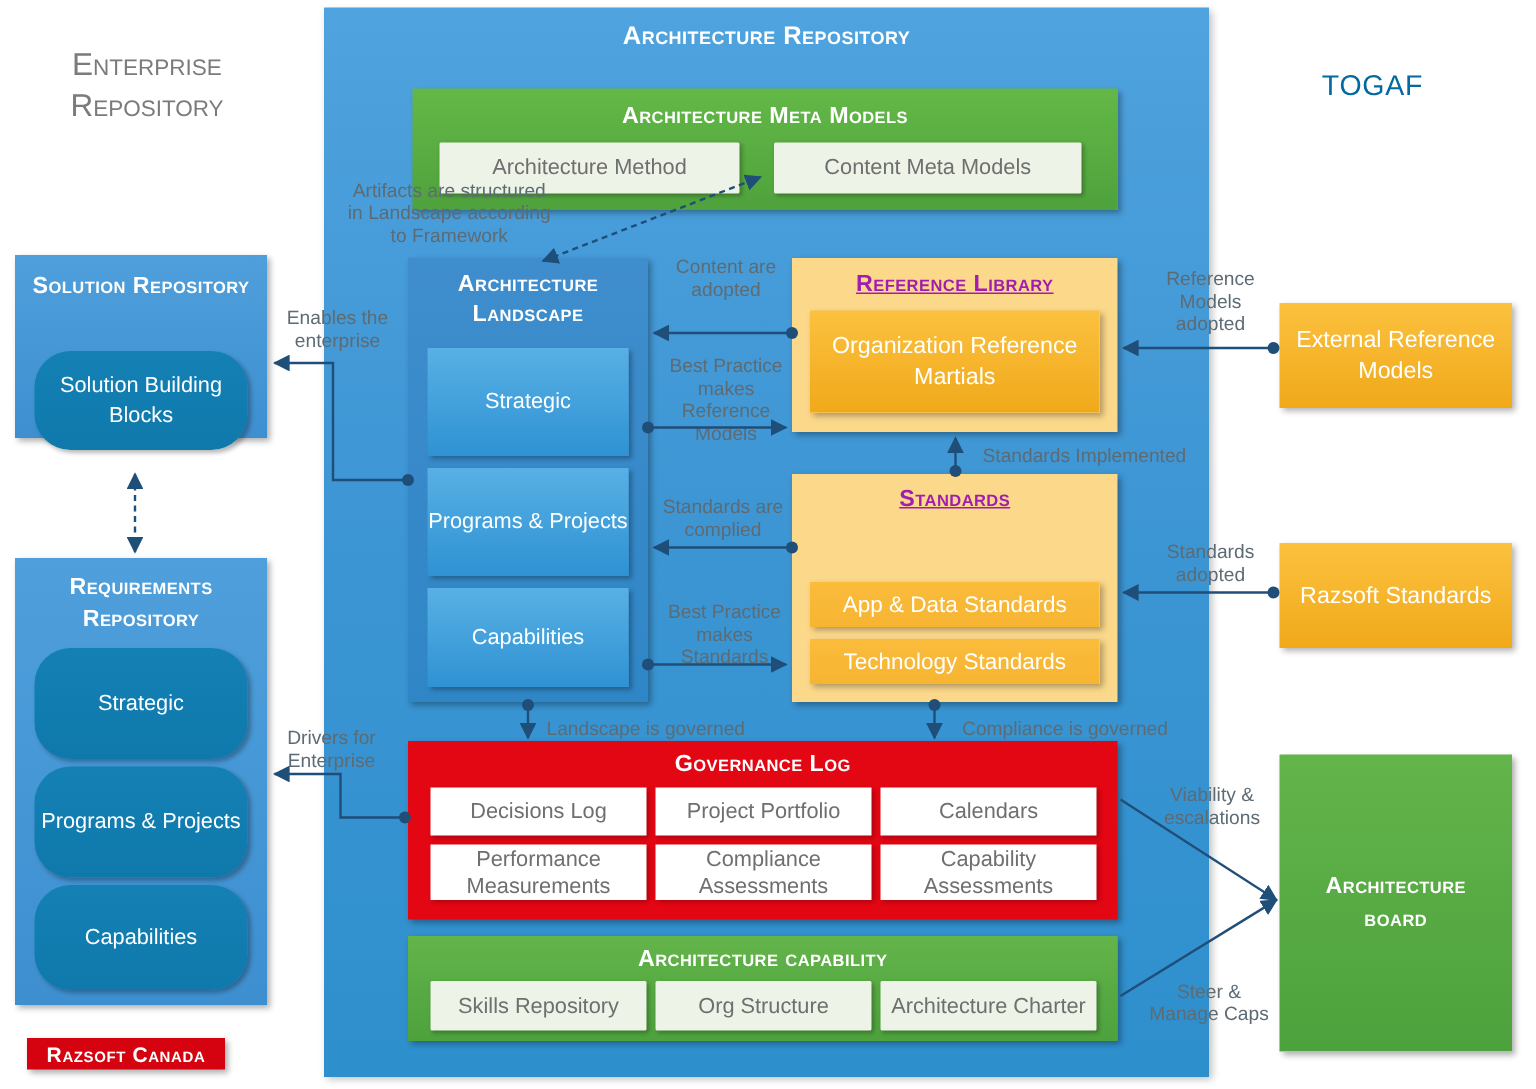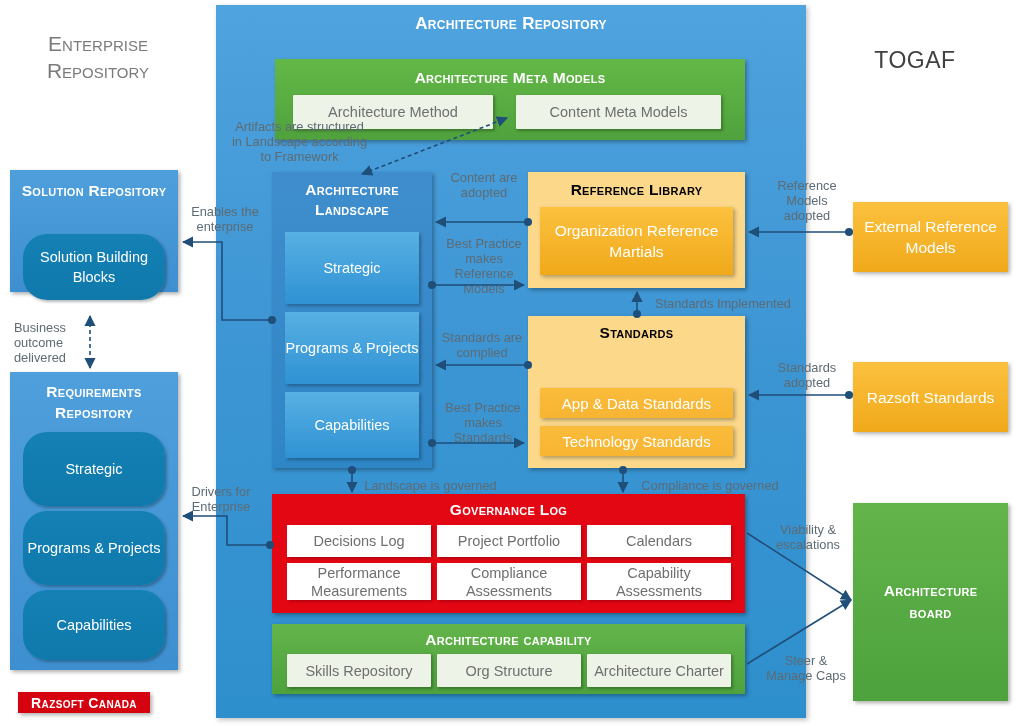--- a/index.html
+++ b/index.html
@@ -23,22 +23,22 @@
 
   
   .outer-label{
     color:#7b7b7b;
     font-size:21px;
     line-height:27px;
     font-variant:small-caps;
     text-align:center;
   }
   .togaf-label{
-    color:#404040;
-    font-size:23px;
+    color:#0369a1;
+    font-size:19px;
     letter-spacing:.5px;
     text-align:center;
   }
 
   
   .repo-panel{
     background:linear-gradient(180deg,#4fa3de 0%,#3e96d4 45%,#2e8fcd 100%);
     box-shadow:2px 2px 5px rgba(0,0,0,.25);
   }
   .repo-title{
@@ -52,21 +52,21 @@
   .card-title{
     color:#ffffff;
     font-size:15.5px;
     text-align:center;
     width:100%;
   }
 
   .green-card{background:linear-gradient(180deg,#63b847 0%,#4fa23c 100%);}
   .green-solid{background:linear-gradient(180deg,#63b44a 0%,#4da23d 100%);}
   .yellow-card{background:#fbd88a;}
-  .yellow-head{color:#000000;}
+  .yellow-head{color:#a21caf;text-decoration:underline;}
   .red-card{background:#e30613;}
   .blue-card{background:linear-gradient(180deg,#4e9fdb 0%,#3e8fd0 100%);}
   .blue-dark{background:linear-gradient(180deg,#3f8dcd 0%,#2f86c6 100%);}
 
   
   .chip-pale{
     background:#eef3e7;
     color:#6f6f6f;
     font-size:14.5px;
     border-radius:1px;
@@ -221,21 +221,20 @@
   <div class="abs edge-label" style="left:437px;top:400px;width:92px;">Best Practice makes Standards</div>
 
   <div class="abs edge-label left" style="left:655px;top:296px;width:165px;">Standards Implemented</div>
 
   <div class="abs edge-label" style="left:766px;top:178px;width:82px;">Reference Models adopted</div>
 
   <div class="abs edge-label" style="left:766px;top:360px;width:82px;">Standards adopted</div>
 
   <div class="abs edge-label" style="left:180px;top:204px;width:90px;">Enables the enterprise</div>
 
-  <div class="abs edge-label left" style="left:14px;top:320px;width:75px;">Business outcome delivered</div>
 
   <div class="abs edge-label" style="left:180px;top:484px;width:82px;">Drivers for Enterprise</div>
 
   <div class="abs edge-label" style="left:358px;top:478px;width:145px;">Landscape is governed</div>
 
   <div class="abs edge-label" style="left:630px;top:478px;width:160px;">Compliance is governed</div>
 
   <div class="abs edge-label" style="left:766px;top:522px;width:84px;">Viability &amp; escalations</div>
 
   <div class="abs edge-label" style="left:763px;top:653px;width:86px;">Steer &amp; Manage Caps</div>

